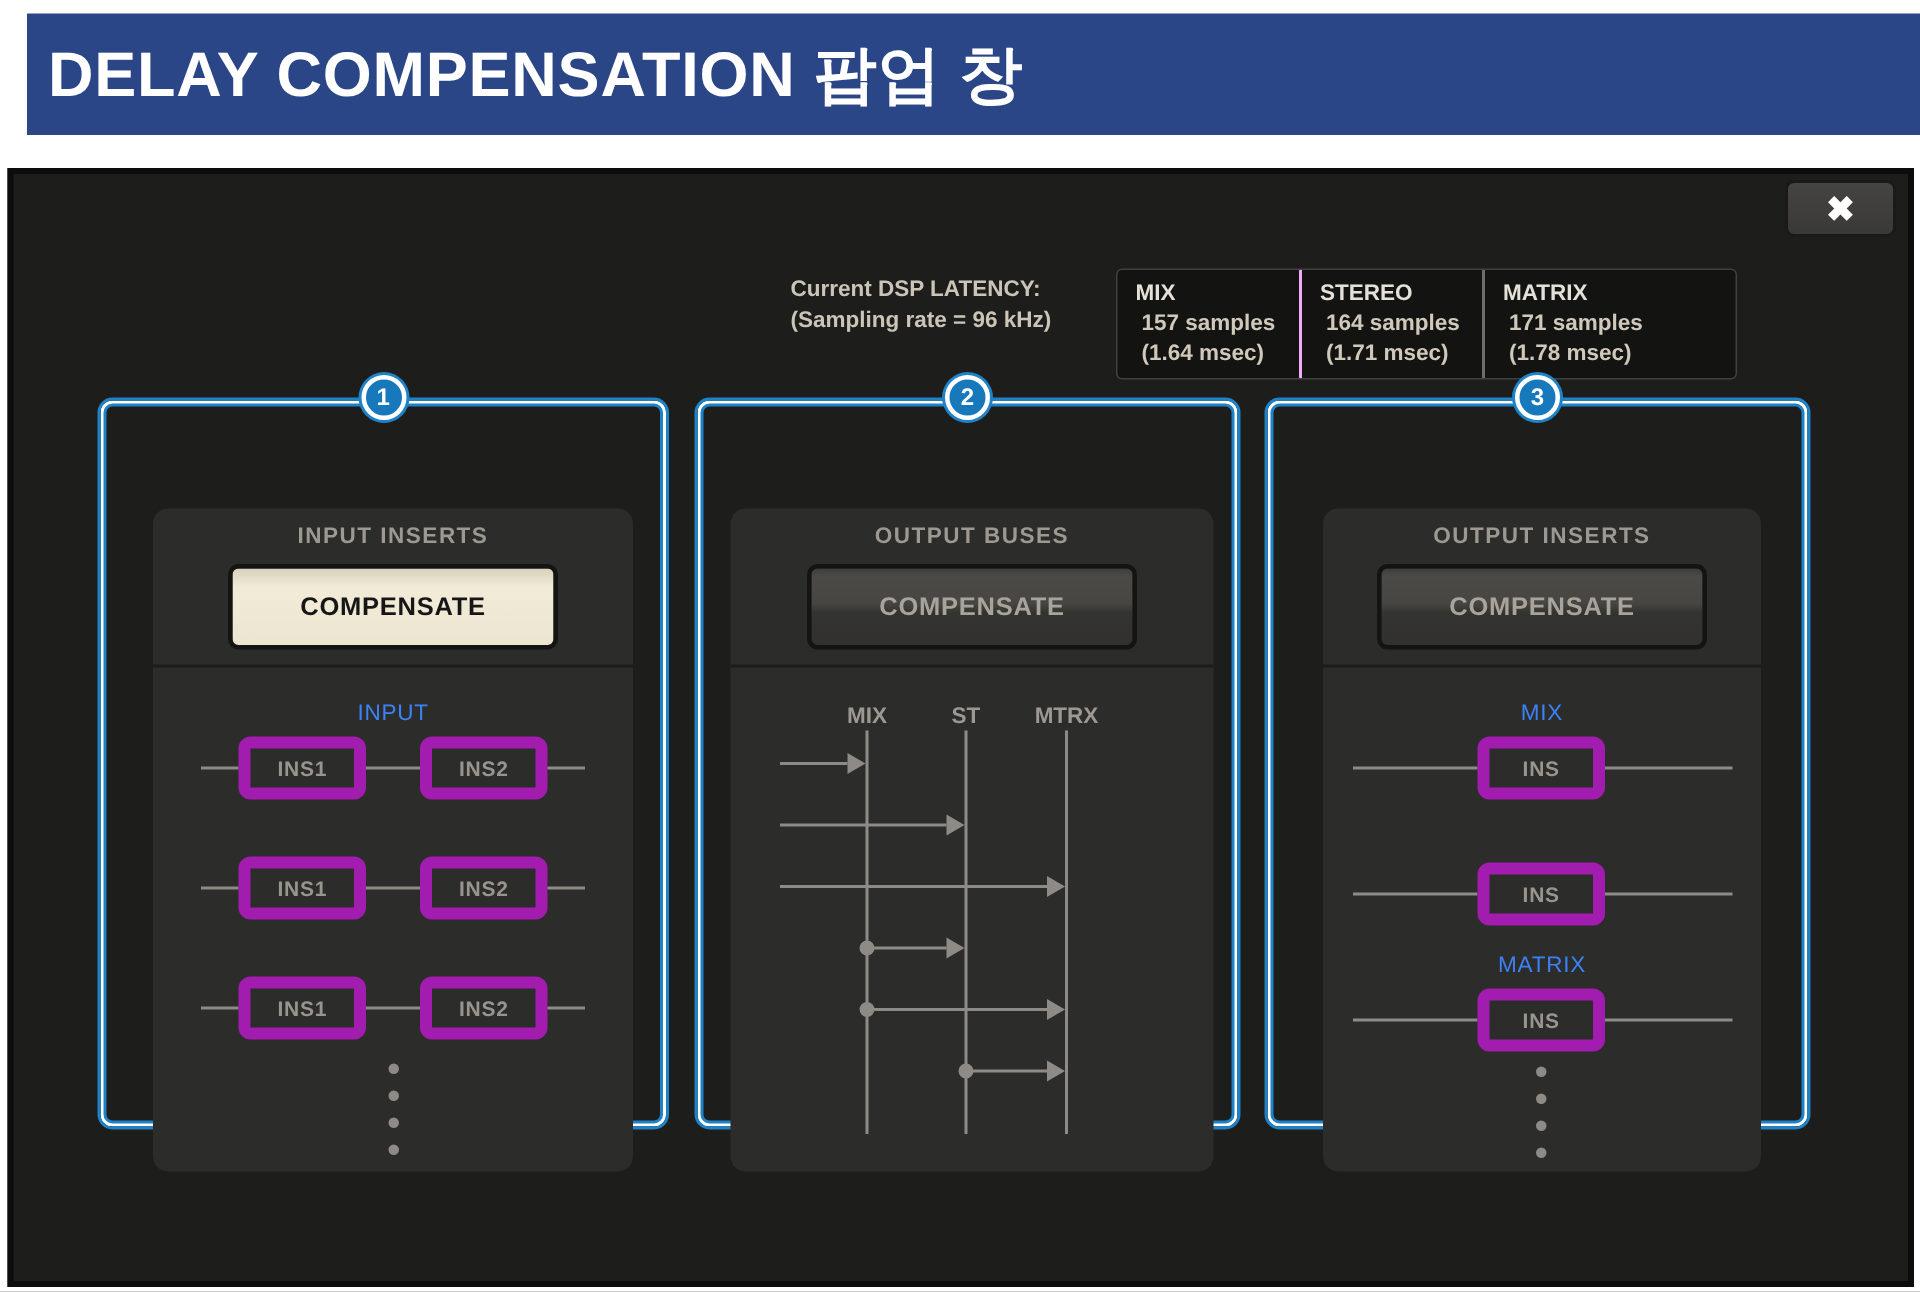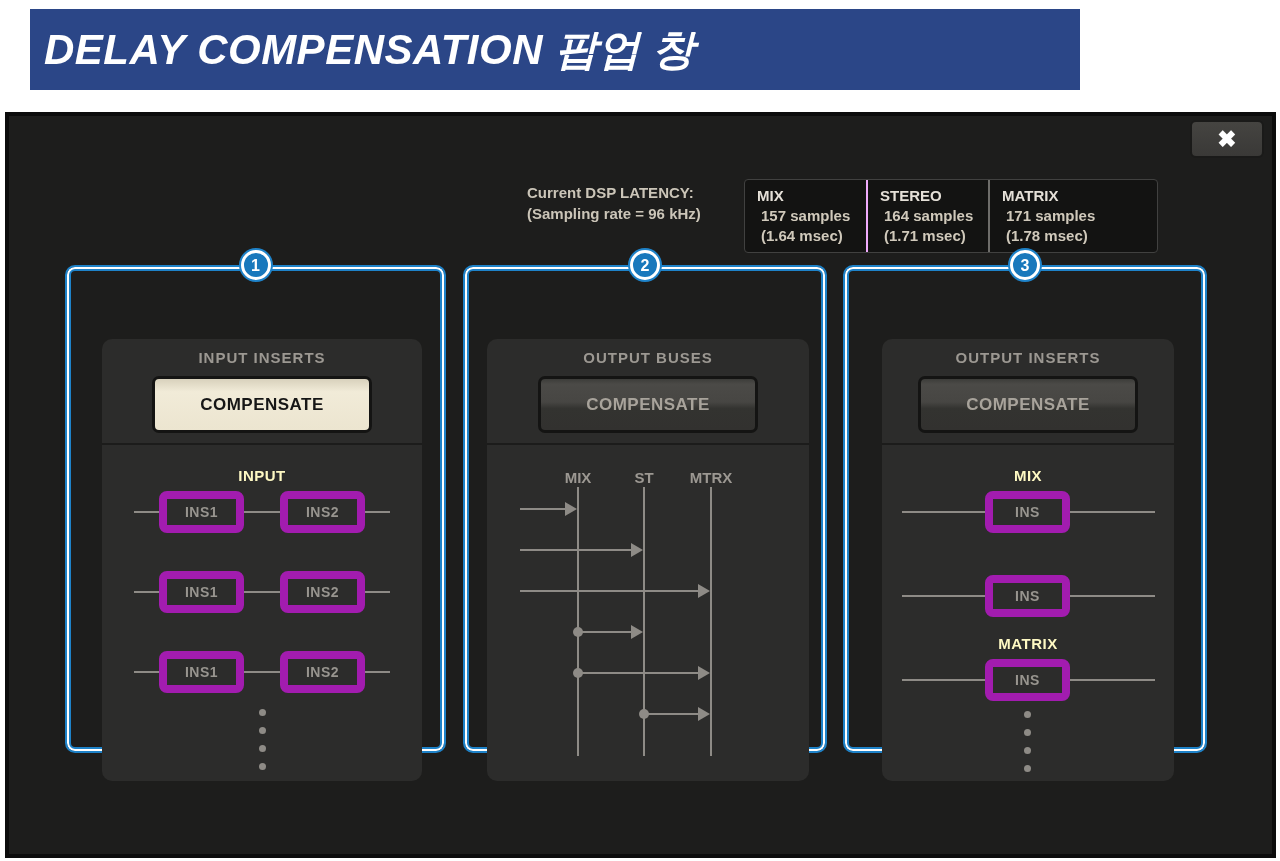--- a/index.html
+++ b/index.html
@@ -1,22 +1,22 @@
 <!DOCTYPE html>
 <html><head>
 <meta charset="utf-8">
 <style>
   * { margin:0; padding:0; box-sizing:border-box; }
   html,body { width:1280px; height:861px; background:#ffffff; overflow:hidden;
     font-family:"Liberation Sans", sans-serif; }
   body { position:relative; }
 
   
-  .banner { position:absolute; left:30px; top:9px; width:1050px; height:81px;
-    background:#2b4687; display:flex; align-items:center;font-style:italic; }
+  .banner { position:absolute; left:18px; top:9px; width:1262px; height:81px;
+    background:#2b4687; display:flex; align-items:center; }
   .banner h1 { color:#ffffff; font-size:42px; font-weight:700; padding-left:14px;
     letter-spacing:0.5px; }
 
   
   .popup { position:absolute; left:5px; top:112px; width:1271px; height:746px;
     background:#1d1d1c; border:4px solid #0c0c0c; }
   .titlebar { position:absolute; left:0; top:0; right:0; height:46px;
     background:linear-gradient(180deg,#535350 0%,#4a4a47 60%,#444441 100%);
     border-bottom:3px solid #151514; }
   .titlebar .title { position:absolute; left:20px; top:0; line-height:46px;
@@ -61,22 +61,22 @@
   .comp-btn { position:absolute; top:37px; left:50%; transform:translateX(-50%);
     width:220px; height:57px; border:3px solid #141413; border-radius:7px;
     font-size:17px; font-weight:700; letter-spacing:0.5px;
     display:flex; align-items:center; justify-content:center; cursor:pointer; }
   .comp-btn.on  { background:linear-gradient(180deg,#d8d1bc 0%,#f1ebd8 25%,#ece5d0 100%);
     color:#161616; }
   .comp-btn.off { background:linear-gradient(180deg,#3c3c39 0%,#4b4a47 10%,#474643 45%,#333330 58%,#32312f 100%);
     color:#a8a39b; }
 
   .diagram { position:absolute; left:0; top:108px; right:0; bottom:0; }
-  .dg-label { position:absolute; left:0; right:0; text-align:center; color:#fef9c3;
-    font-size:15px; font-weight:700; letter-spacing:0.5px; }
+  .dg-label { position:absolute; left:0; right:0; text-align:center; color:#3b82f6;
+    font-size:15px; font-weight:400; letter-spacing:0.5px; }
 
   
   .hline { position:absolute; height:2px; background:#8e8b86; }
   .vline { position:absolute; width:2px; background:#8e8b86; }
   .insbox { position:absolute; width:85px; height:42px; border:8px solid #a21caf;
     border-radius:8px; color:#98958f; font-size:14px; font-weight:700;
     display:flex; align-items:center; justify-content:center; letter-spacing:0.5px; }
   .dot { position:absolute; width:7px; height:7px; border-radius:50%; background:#8e8b86; }
   .jdot { position:absolute; width:10px; height:10px; border-radius:50%; background:#8e8b86; }
   .arrow { position:absolute; height:2px; background:#8e8b86; }

